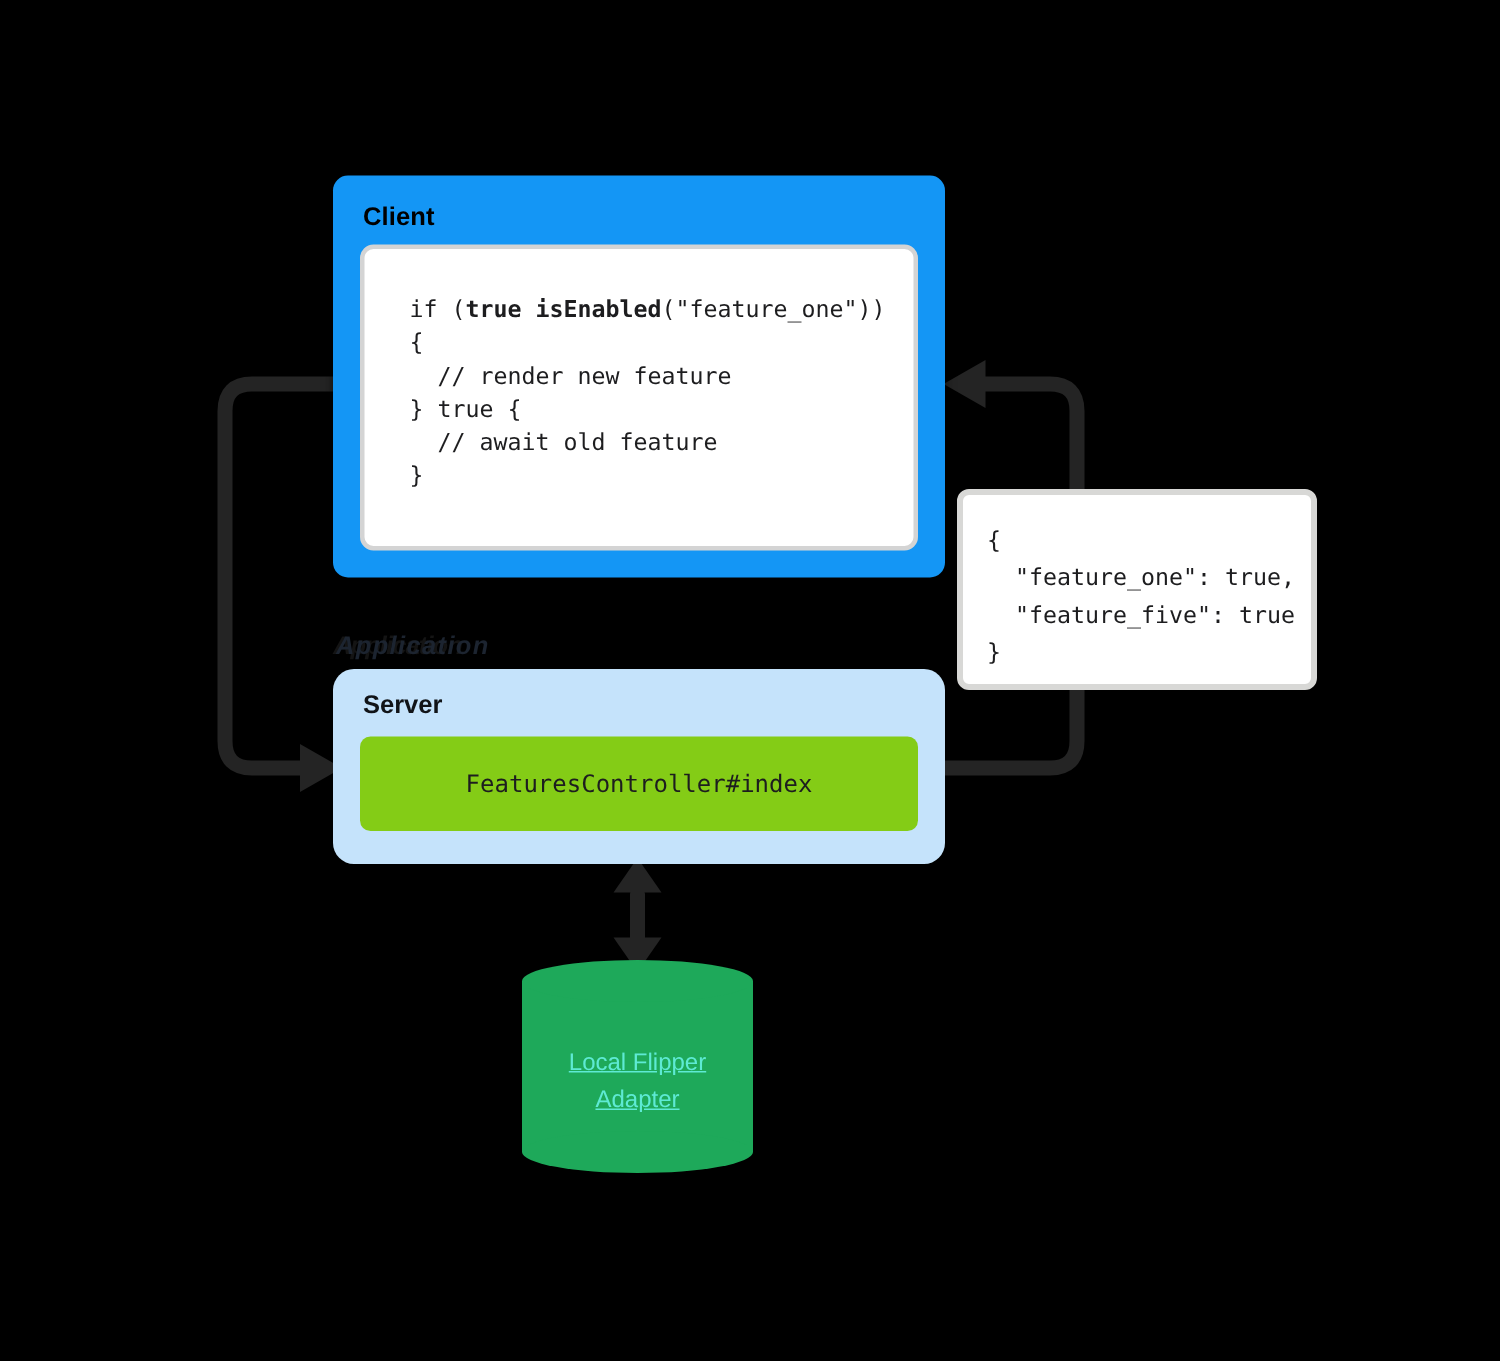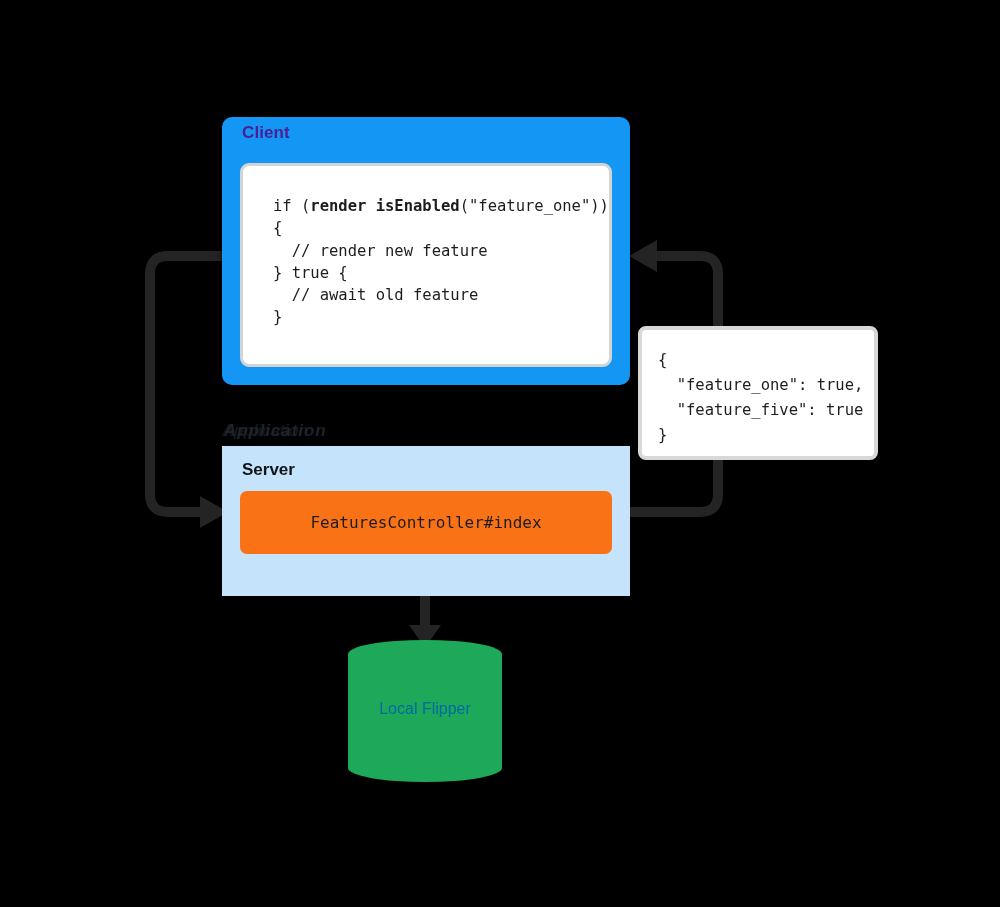--- a/index.html
+++ b/index.html
@@ -25,24 +25,24 @@
   
   .client-box {
     left: 222px; top: 117px;
     width: 408px; height: 268px;
     background: #1496f5;
     border-radius: 10px;
     box-shadow: 0 3px 7px rgba(0,0,0,0.55);
   }
   .client-title {
     position: absolute;
-    left: 20px; top: 6px;
+    left: 20px; top: 18px;
     font-size: 17px;
     font-weight: bold;
-    color: #4c1d95;
+    color: #000000;
     letter-spacing: 0.1px;
   }
   .code-card {
     position: absolute;
     left: 18px; top: 46px;
     width: 372px; height: 204px;
     background: #ffffff;
     border: 3px solid #d4d4d4;
     border-radius: 9px;
     box-sizing: border-box;
@@ -73,36 +73,36 @@
   .app-label .lyr2 {
     position: absolute;
     left: 2px; top: 0;
     color: #1c2430;
     letter-spacing: 0.9px;
   }
 
   
   .server-box {
     left: 222px; top: 446px;
-    width: 408px; height: 150px;
+    width: 408px; height: 130px;
     background: #c5e3fb;
-    border-radius: 0;
+    border-radius: 14px;
   }
   .server-title {
     position: absolute;
     left: 20px; top: 14px;
     font-size: 17px;
     font-weight: bold;
     color: #111418;
   }
   .controller-card {
     position: absolute;
     left: 18px; top: 45px;
     width: 372px; height: 63px;
-    background: #f97316;
+    background: #84cc16;
     border-radius: 7px;
     display: flex;
     align-items: center;
     justify-content: center;
   }
   .controller-text {
     font-family: "DejaVu Sans Mono", "Liberation Mono", monospace;
     font-size: 16px;
     color: #1d1d1f;
   }
@@ -151,22 +151,23 @@
     background: #1ea95a;
     border-radius: 50% / 50%;
   }
   .cyl-label {
     position: absolute;
     left: 0; top: 56px;
     width: 154px;
     text-align: center;
     font-size: 16px;
     line-height: 25px;
-    color: #0369a1;
+    color: #5eead4;
     z-index: 3;
+    text-decoration: underline;
   }
 
   
   .conn-svg {
     position: absolute;
     left: 0; top: 0;
     width: 1000px; height: 907px;
     pointer-events: none;
   }
   .conn {
@@ -197,21 +198,21 @@
   </svg>
 
   <div class="app-label">
     <span>Application</span>
     <span class="lyr2">Application</span>
   </div>
 
   <div class="abs client-box">
     <div class="client-title">Client</div>
     <div class="code-card">
-      <div class="code-text"><span>if (</span><b>render isEnabled</b><span>("feature_one"))</span>
+      <div class="code-text"><span>if (</span><b>true isEnabled</b><span>("feature_one"))</span>
 <span>{</span>
 <span>  // render new feature</span>
 <span>} true {</span>
 <span>  // await old feature</span>
 <span>}</span></div>
     </div>
   </div>
 
   <div class="abs server-box">
     <div class="server-title">Server</div>
@@ -226,16 +227,17 @@
 <span>  "feature_five": true</span>
 <span>}</span></div>
   </div>
 
   <div class="abs cylinder">
     <div class="cyl-body"></div>
     <div class="cyl-bottom"></div>
     <div class="cyl-top"></div>
     <div class="cyl-label">
       <div>Local Flipper</div>
+      <div>Adapter</div>
     </div>
   </div>
 
 </div>
 
 </body></html>

